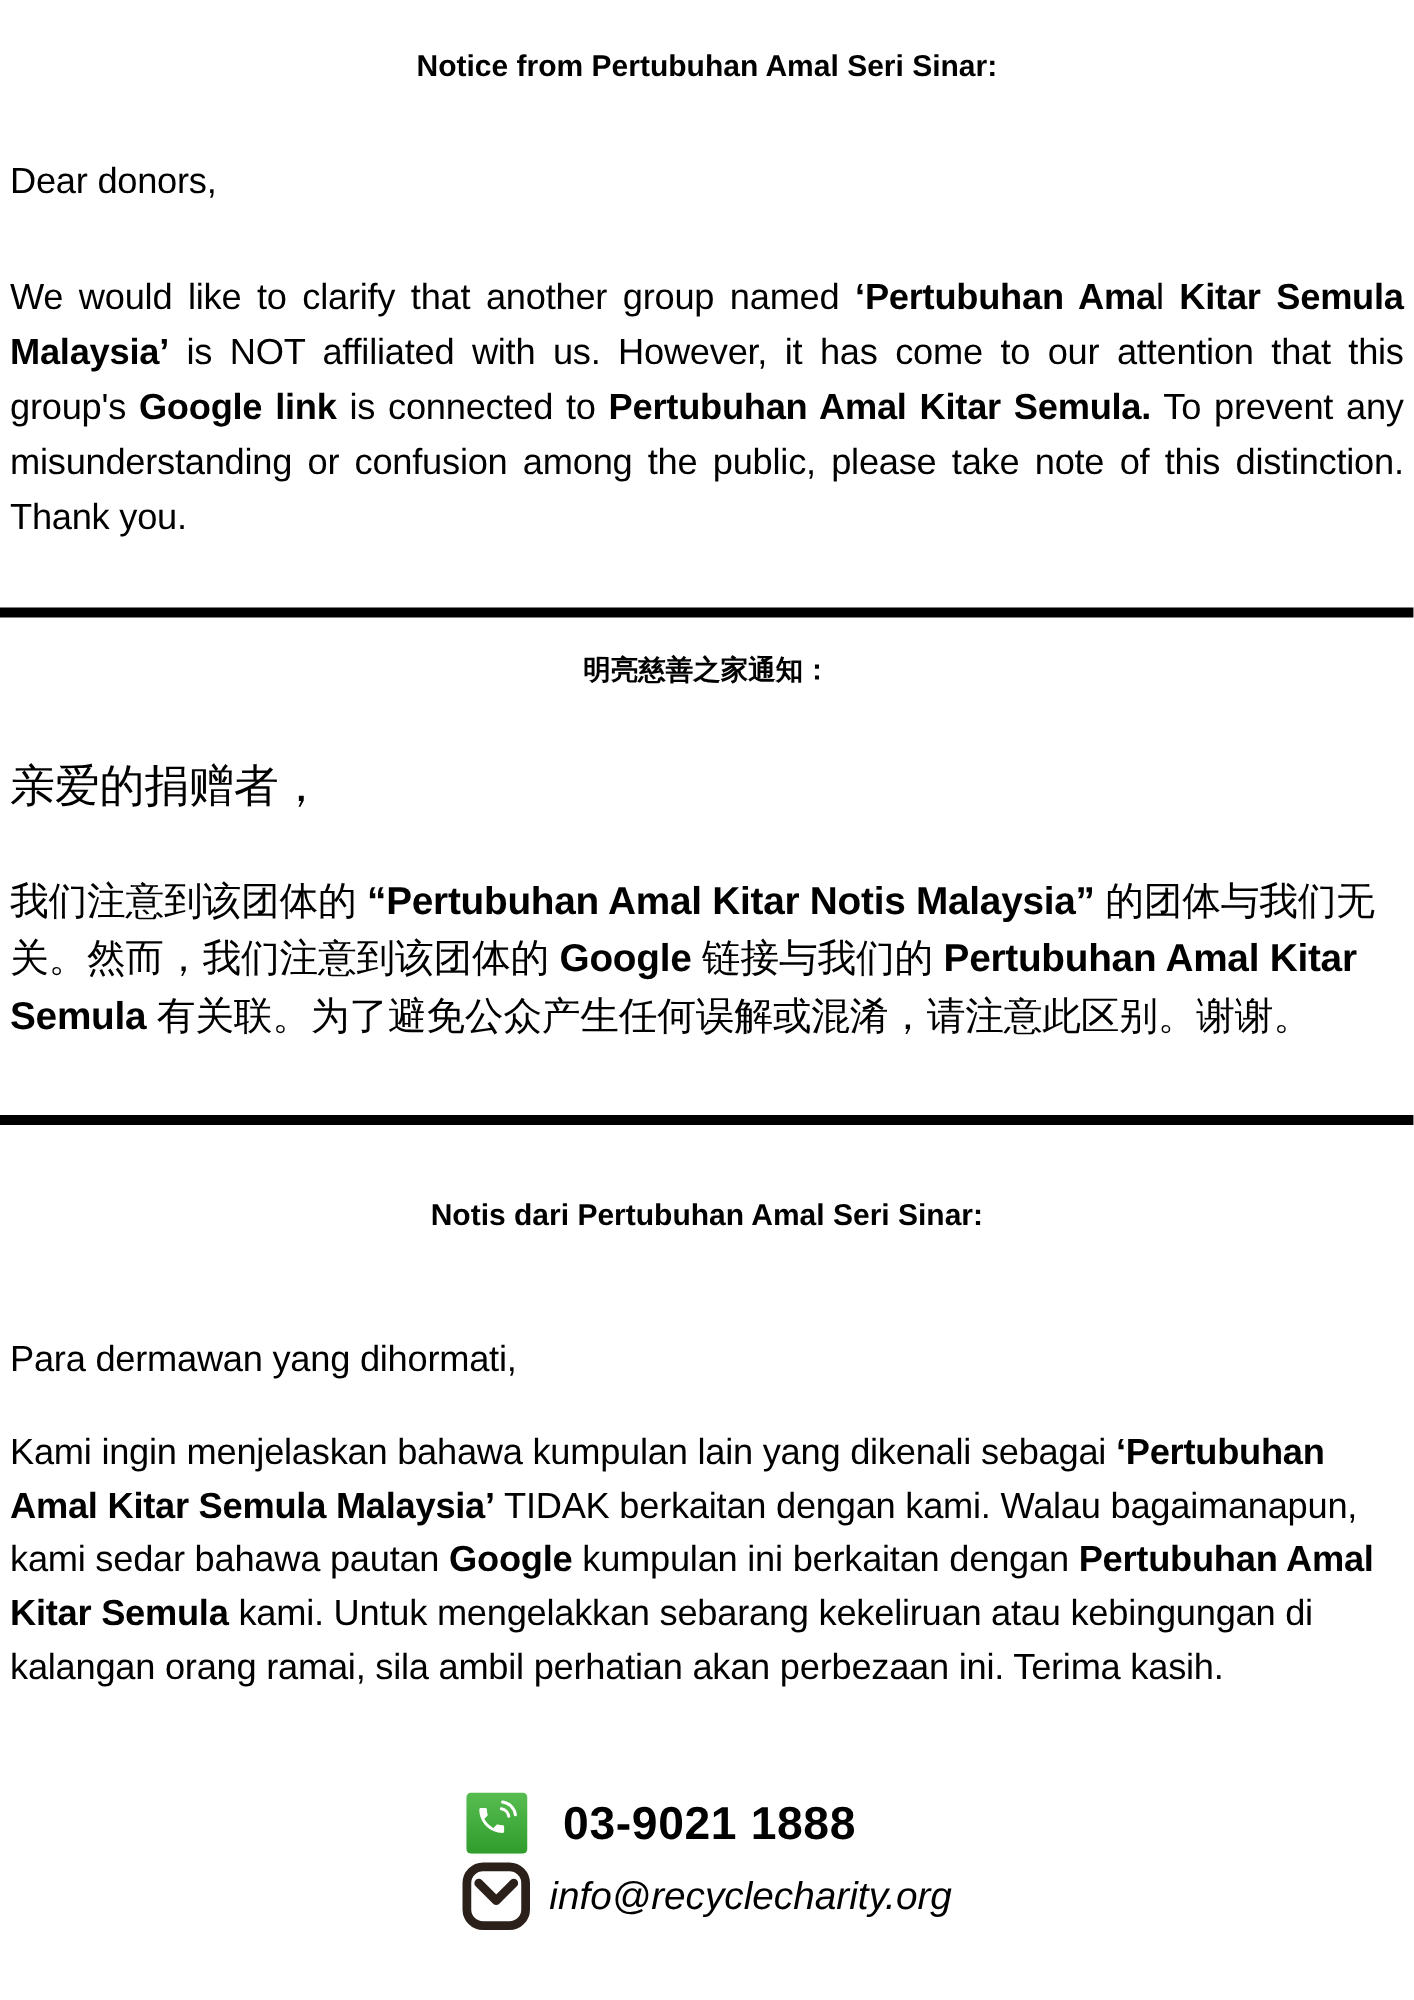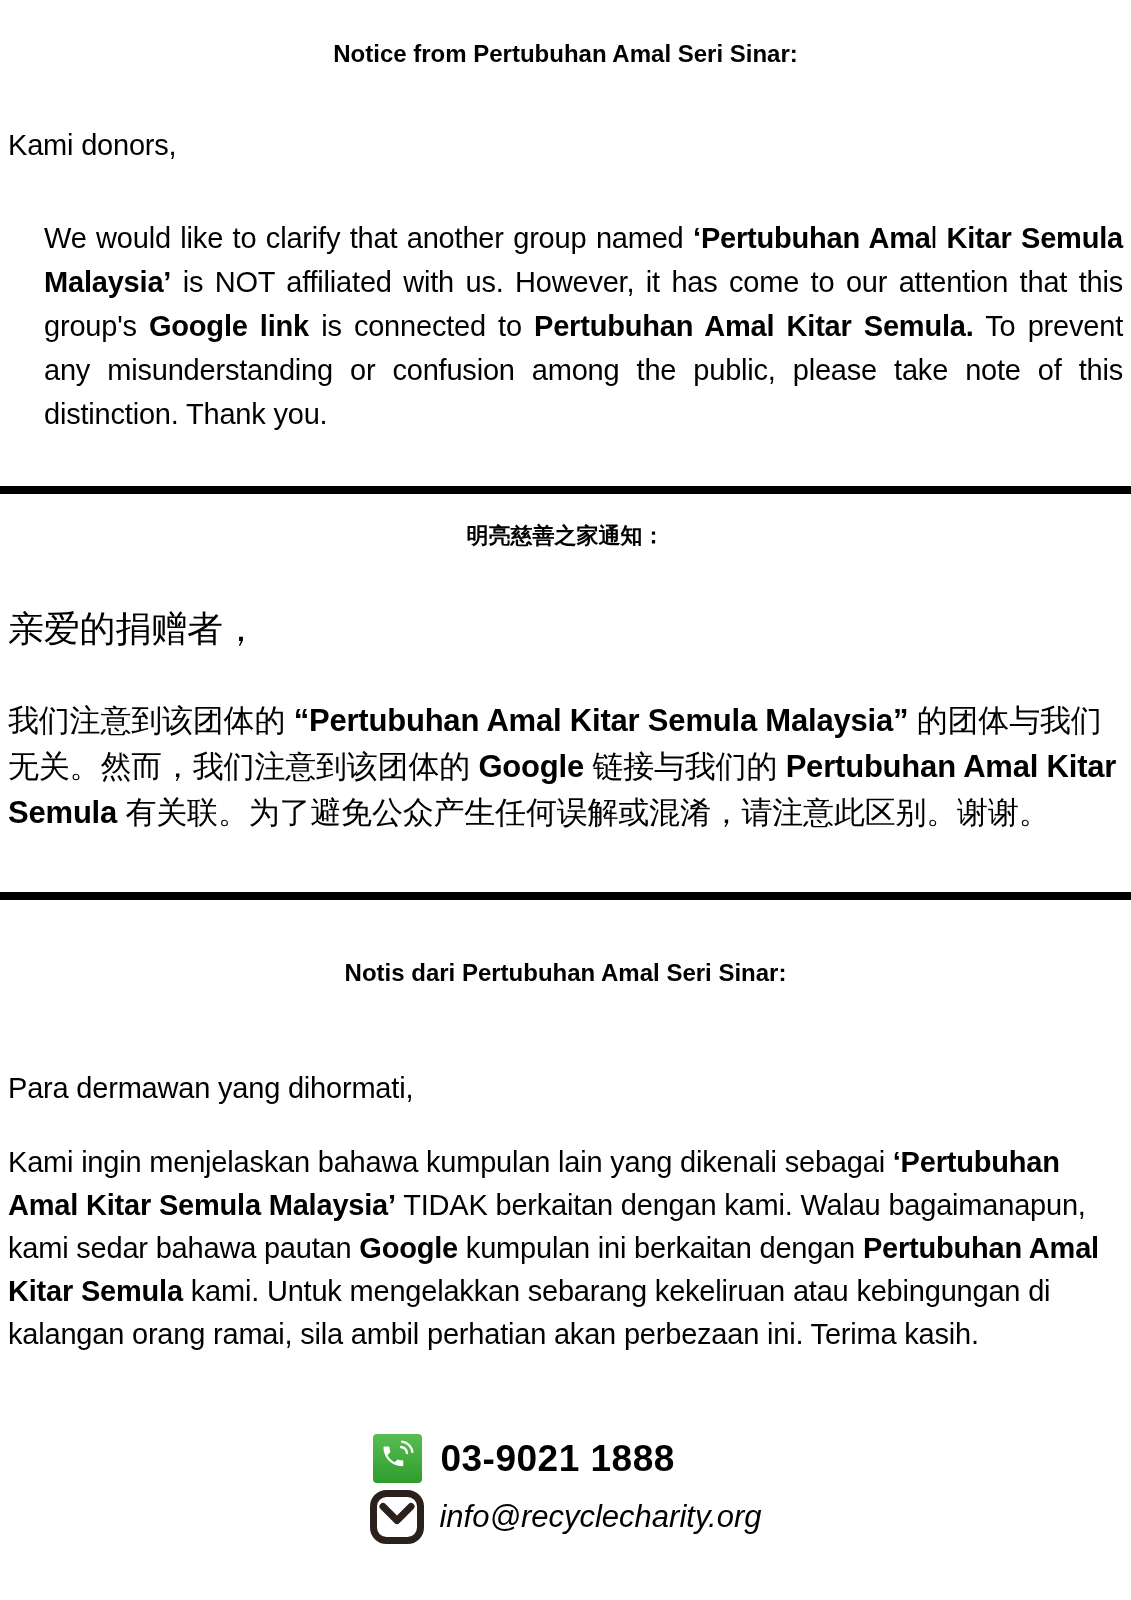--- a/index.html
+++ b/index.html
@@ -36,21 +36,21 @@
     font-size: 29px;
     line-height: 44px;
     letter-spacing: -0.2px;
   }
   .justify { text-align: justify; }
   .b { font-weight: bold; }
 
   
   .sec-en .title { padding-top: 38px; }
   .sec-en .greet { margin-top: 58px; }
-  .sec-en .para  { margin-top: 54px; margin-left: 36px; }
+  .sec-en .para  { margin-top: 54px; }
 
   .divider {
     border: none;
     height: 8px;
     background: #000000;
     margin: 50px 0 0 0;
     width: 100%;
   }
   .divider2 { margin-top: 56px; }
 
@@ -70,50 +70,50 @@
     width: fit-content;
     display: flex;
     flex-direction: column;
     align-items: flex-start;
     gap: 6px;
   }
   .contact-row {
     display: flex;
     align-items: center;
   }
-  .phone-row { gap: 18px; margin-left: 4px; }
+  .phone-row { gap: 28px; margin-left: 4px; }
   .email-row { gap: 14px; }
   .phone-text {
     font-size: 37px;
     font-weight: bold;
     letter-spacing: 0.5px;
   }
   .email-text {
     font-size: 31px;
     font-style: italic;
   }
   .icon-wrap { display: inline-flex; }
 </style>
 </head>
 <body>
 
 <div class="page">
 
   <section class="sec sec-en">
     <h1 class="title">Notice from Pertubuhan Amal Seri Sinar:</h1>
-    <p class="greet">Kami donors,</p>
+    <p class="greet">Dear donors,</p>
     <p class="para justify"><span>We would like to clarify that another group named </span><span class="b">‘Pertubuhan Ama</span><span>l</span><span class="b"> Kitar Semula Malaysia’</span><span> is NOT affiliated with us. However, it has come to our attention that this group's </span><span class="b">Google link</span><span> is connected to </span><span class="b">Pertubuhan Amal Kitar Semula.</span><span> To prevent any misunderstanding or confusion among the public, please take note of this distinction. Thank you.</span></p>
   </section>
 
   <hr class="divider">
 
   <section class="sec sec-zh">
     <h1 class="title">明亮慈善之家通知：</h1>
     <p class="greet">亲爱的捐赠者，</p>
-    <p class="para"><span>我们注意到该团体的 </span><span class="b">“Pertubuhan Amal Kitar Semula Malaysia”</span><span> 的团体与我们无关。然而，我们注意到该团体的 </span><span class="b">Google</span><span> 链接与我们的 </span><span class="b">Pertubuhan Amal Kitar Semula</span><span> 有关联。为了避免公众产生任何误解或混淆，请注意此区别。谢谢。</span></p>
+    <p class="para"><span>我们注意到该团体的 </span><span class="b">“Pertubuhan Amal Kitar Notis Malaysia”</span><span> 的团体与我们无关。然而，我们注意到该团体的 </span><span class="b">Google</span><span> 链接与我们的 </span><span class="b">Pertubuhan Amal Kitar Semula</span><span> 有关联。为了避免公众产生任何误解或混淆，请注意此区别。谢谢。</span></p>
   </section>
 
   <hr class="divider divider2">
 
   <section class="sec sec-ms">
     <h1 class="title">Notis dari Pertubuhan Amal Seri Sinar:</h1>
     <p class="greet">Para dermawan yang dihormati,</p>
     <p class="para"><span>Kami ingin menjelaskan bahawa kumpulan lain yang dikenali sebagai </span><span class="b">‘Pertubuhan Amal Kitar Semula Malaysia’</span><span> TIDAK berkaitan dengan kami. Walau bagaimanapun, kami sedar bahawa pautan </span><span class="b">Google</span><span> kumpulan ini berkaitan dengan </span><span class="b">Pertubuhan Amal Kitar Semula</span><span> kami. Untuk mengelakkan sebarang kekeliruan atau kebingungan di kalangan orang ramai, sila ambil perhatian akan perbezaan ini. Terima kasih.</span></p>
   </section>
 

